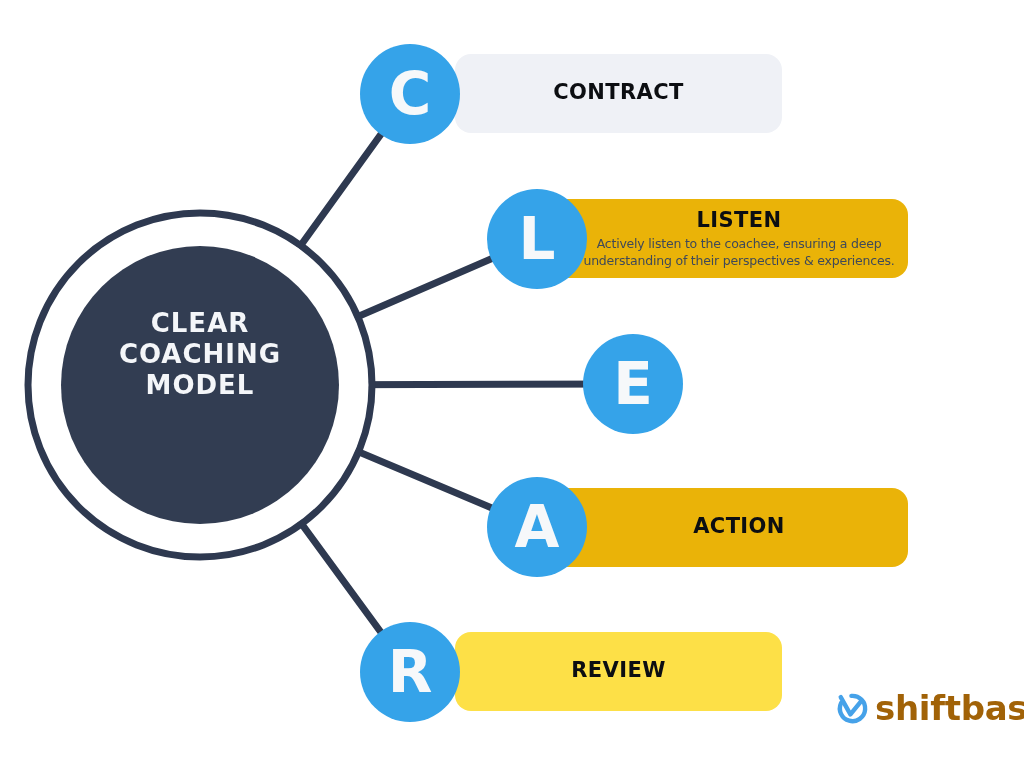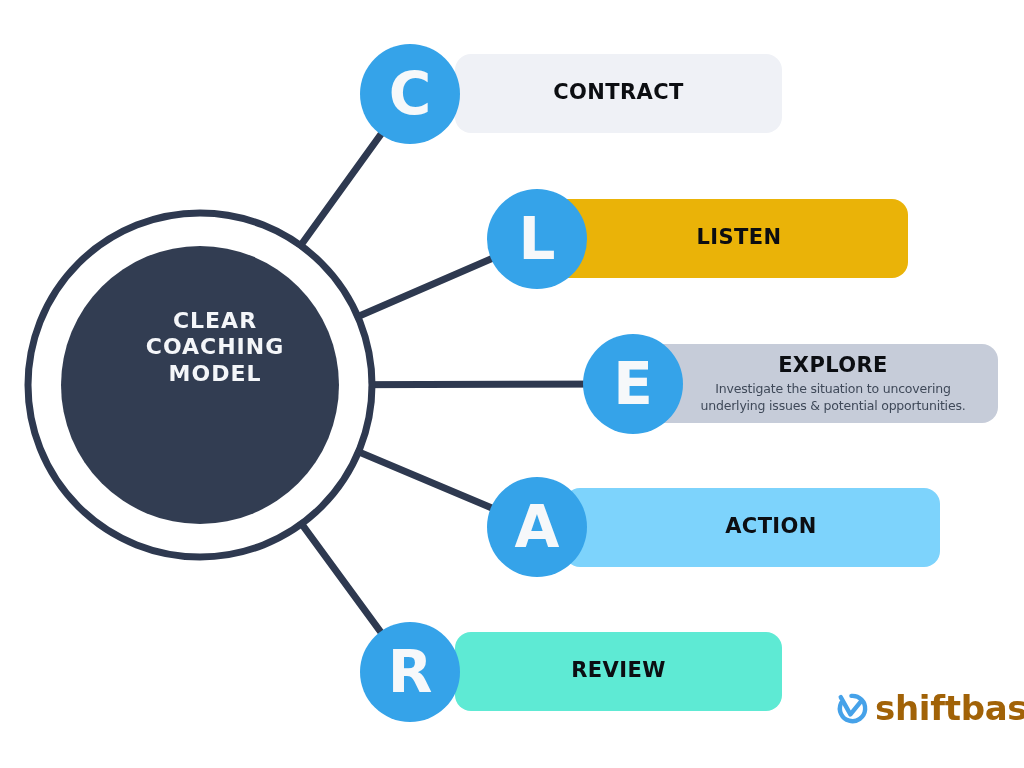--- a/index.html
+++ b/index.html
@@ -4,22 +4,22 @@
 <style>
   html,body{margin:0;padding:0;background:#ffffff;}
   #canvas{
     position:relative;width:1024px;height:768px;background:#ffffff;overflow:hidden;
     font-family:"DejaVu Sans","Liberation Sans",sans-serif;
   }
   #connector-svg{position:absolute;left:0;top:0;z-index:0;}
 
   
   .center-label{
-    position:absolute;left:75px;top:308px;width:280px;z-index:2;
-    text-align:center;color:#f4f6f9;font-size:22px;font-weight:bold;
+    position:absolute;left:60px;top:308px;width:280px;z-index:2;
+    text-align:center;color:#f4f6f9;font-size:26px;font-weight:bold;
     letter-spacing:1px;line-height:1.2;white-space:pre-line;
   }
 
   
   .badge{
     position:absolute;width:100px;height:100px;border-radius:50%;
     background:#35a3e9;z-index:2;display:flex;align-items:center;justify-content:center;
     color:#f6f8fa;font-size:58px;font-weight:bold;
   }
   .badge-c{left:360px;top:44px;}
@@ -29,22 +29,22 @@
   .badge-r{left:360px;top:622px;}
 
   
   .card{
     position:absolute;height:79px;border-radius:16px;z-index:1;
     display:flex;flex-direction:column;align-items:center;justify-content:center;
   }
   .card-c{left:455px;top:54px;width:327px;background:#eff1f6;}
   .card-l{left:532px;top:199px;width:376px;background:#eab308;padding-left:38px;box-sizing:content-box;width:338px;}
   .card-e{left:630px;top:344px;width:330px;background:#c6ccd9;padding-left:38px;}
-  .card-a{left:564px;top:488px;width:338px;background:#7dd3fc;padding-left:38px;}
-  .card-r{left:455px;top:632px;width:327px;background:#5eead4;}
+  .card-a{left:532px;top:488px;width:338px;background:#eab308;padding-left:38px;}
+  .card-r{left:455px;top:632px;width:327px;background:#fde047;}
 
   .card .title{
     font-size:21px;font-weight:bold;color:#0c0e12;letter-spacing:.4px;
     margin-bottom:4px;text-align:center;
   }
   .card .desc{
     font-size:12.5px;color:#3f4959;line-height:1.34;letter-spacing:-.2px;
     text-align:center;white-space:pre;
   }
 
@@ -81,30 +81,27 @@
 
   <div class="card card-c">
     <div class="title">CONTRACT</div>
   </div>
   <div class="badge badge-c">
     <span>C</span>
   </div>
 
   <div class="card card-l">
     <div class="title">LISTEN</div>
+    <div class="desc">Actively listen to the coachee, ensuring a deep
+understanding of their perspectives &amp; experiences.</div>
   </div>
   <div class="badge badge-l">
     <span>L</span>
   </div>
 
-  <div class="card card-e">
-    <div class="title">EXPLORE</div>
-    <div class="desc">Investigate the situation to uncovering
-underlying issues &amp; potential opportunities.</div>
-  </div>
   <div class="badge badge-e">
     <span>E</span>
   </div>
 
   <div class="card card-a">
     <div class="title">ACTION</div>
   </div>
   <div class="badge badge-a">
     <span>A</span>
   </div>

